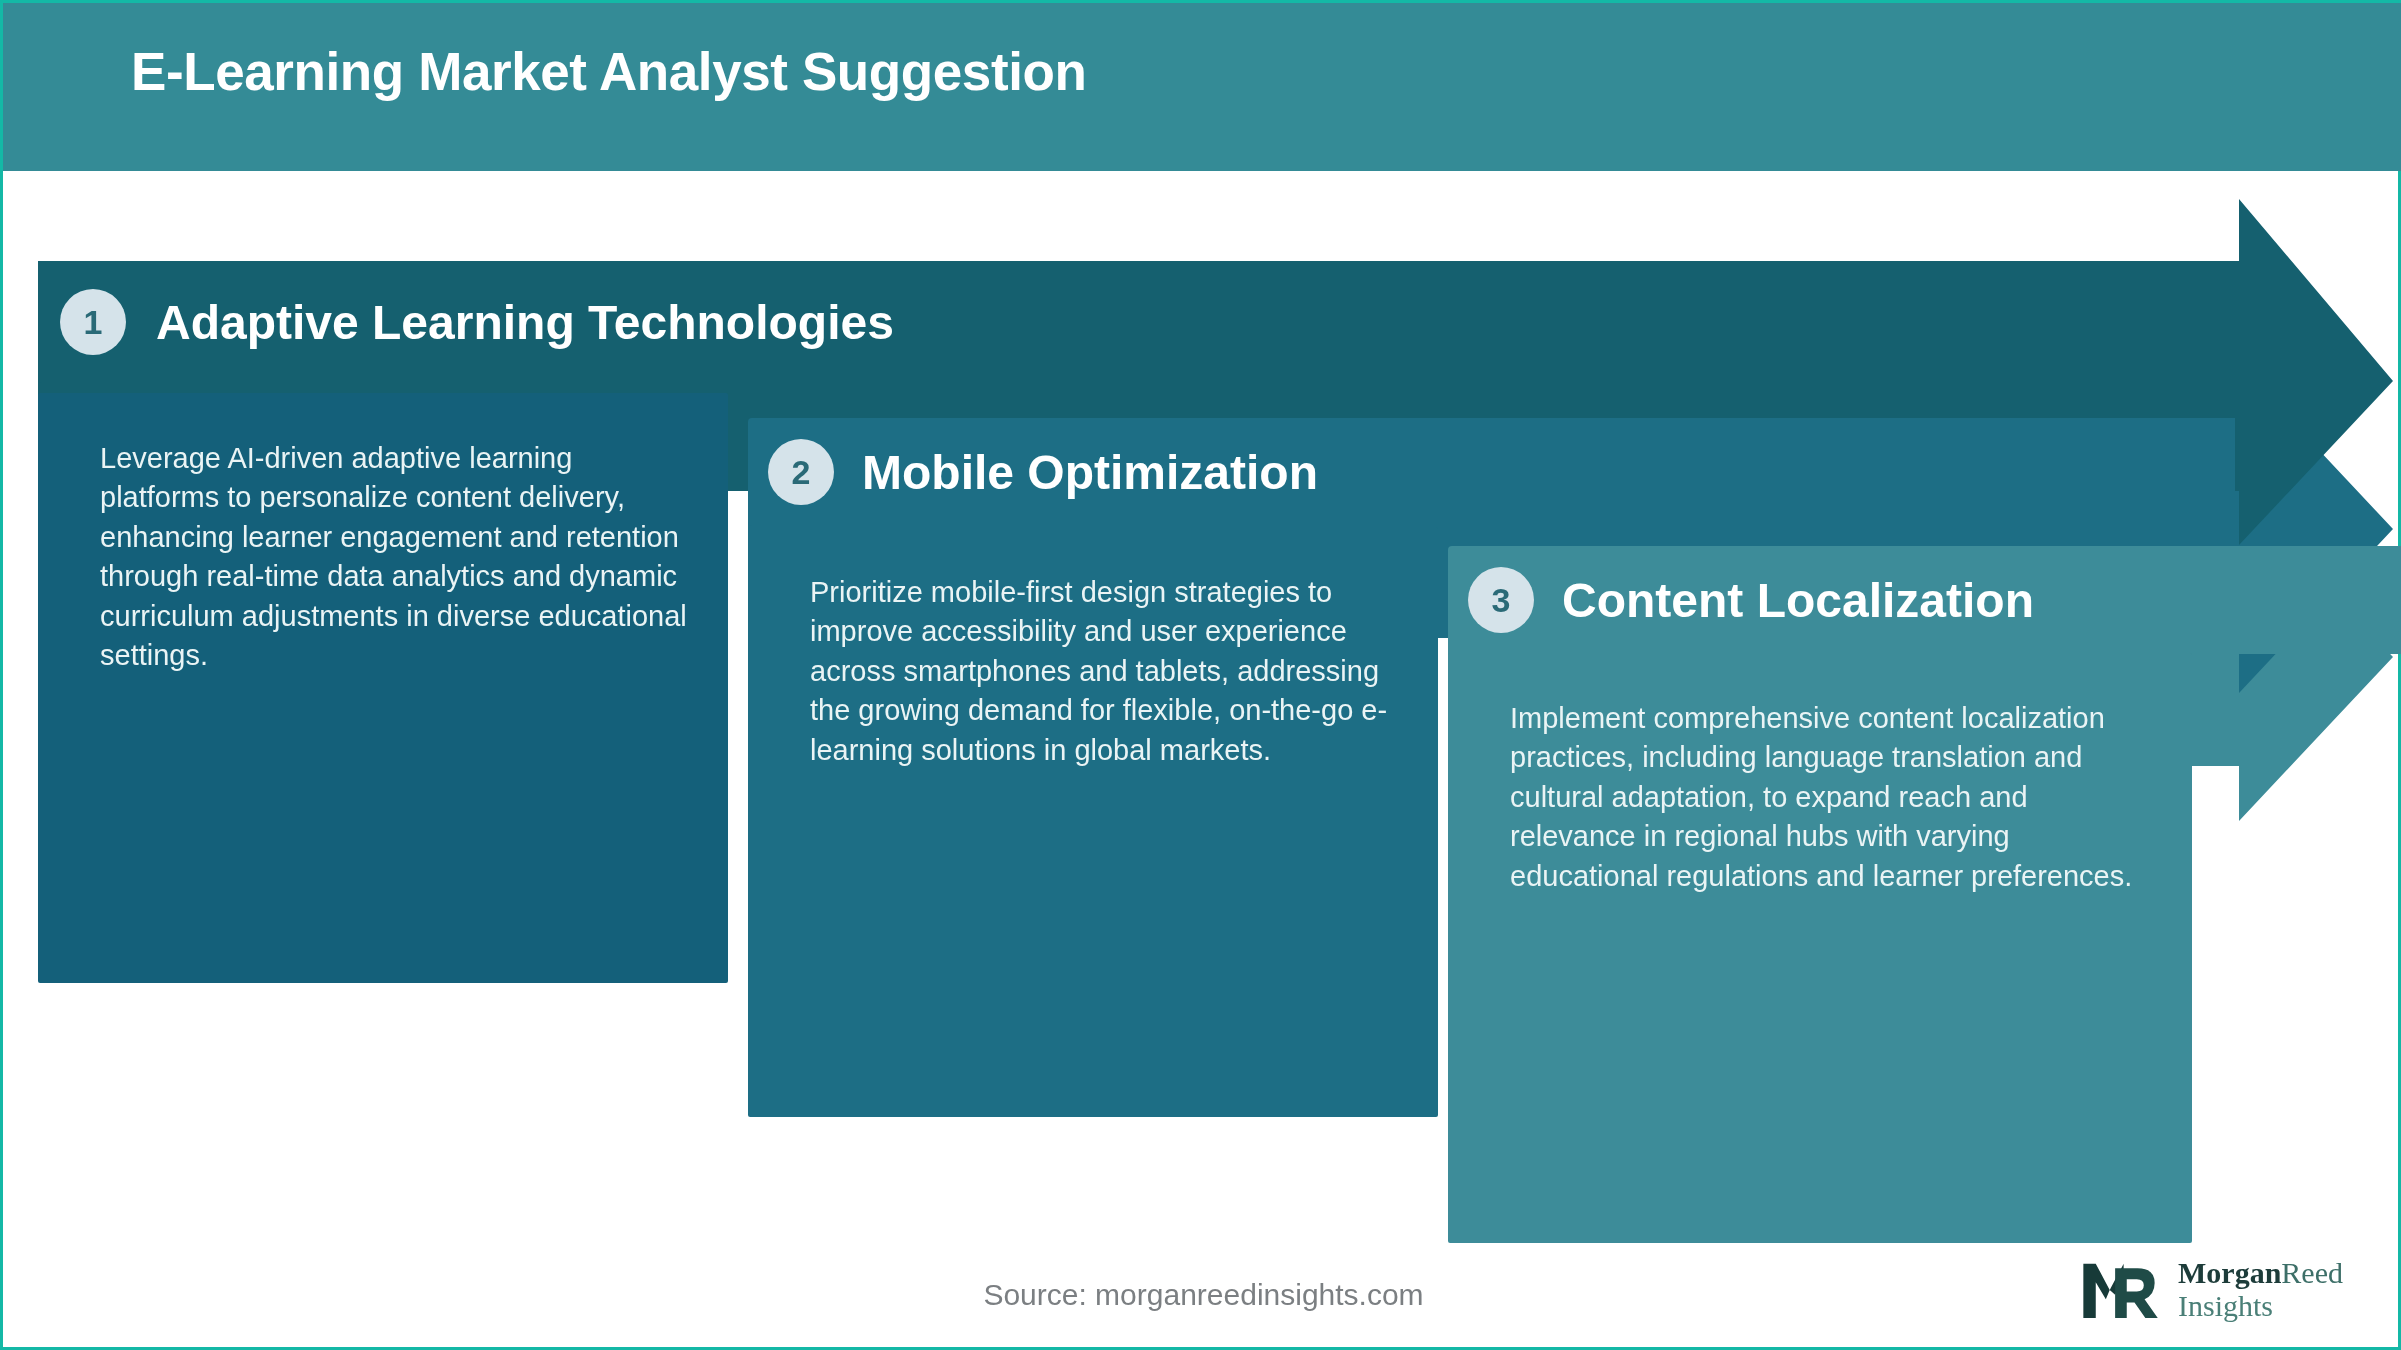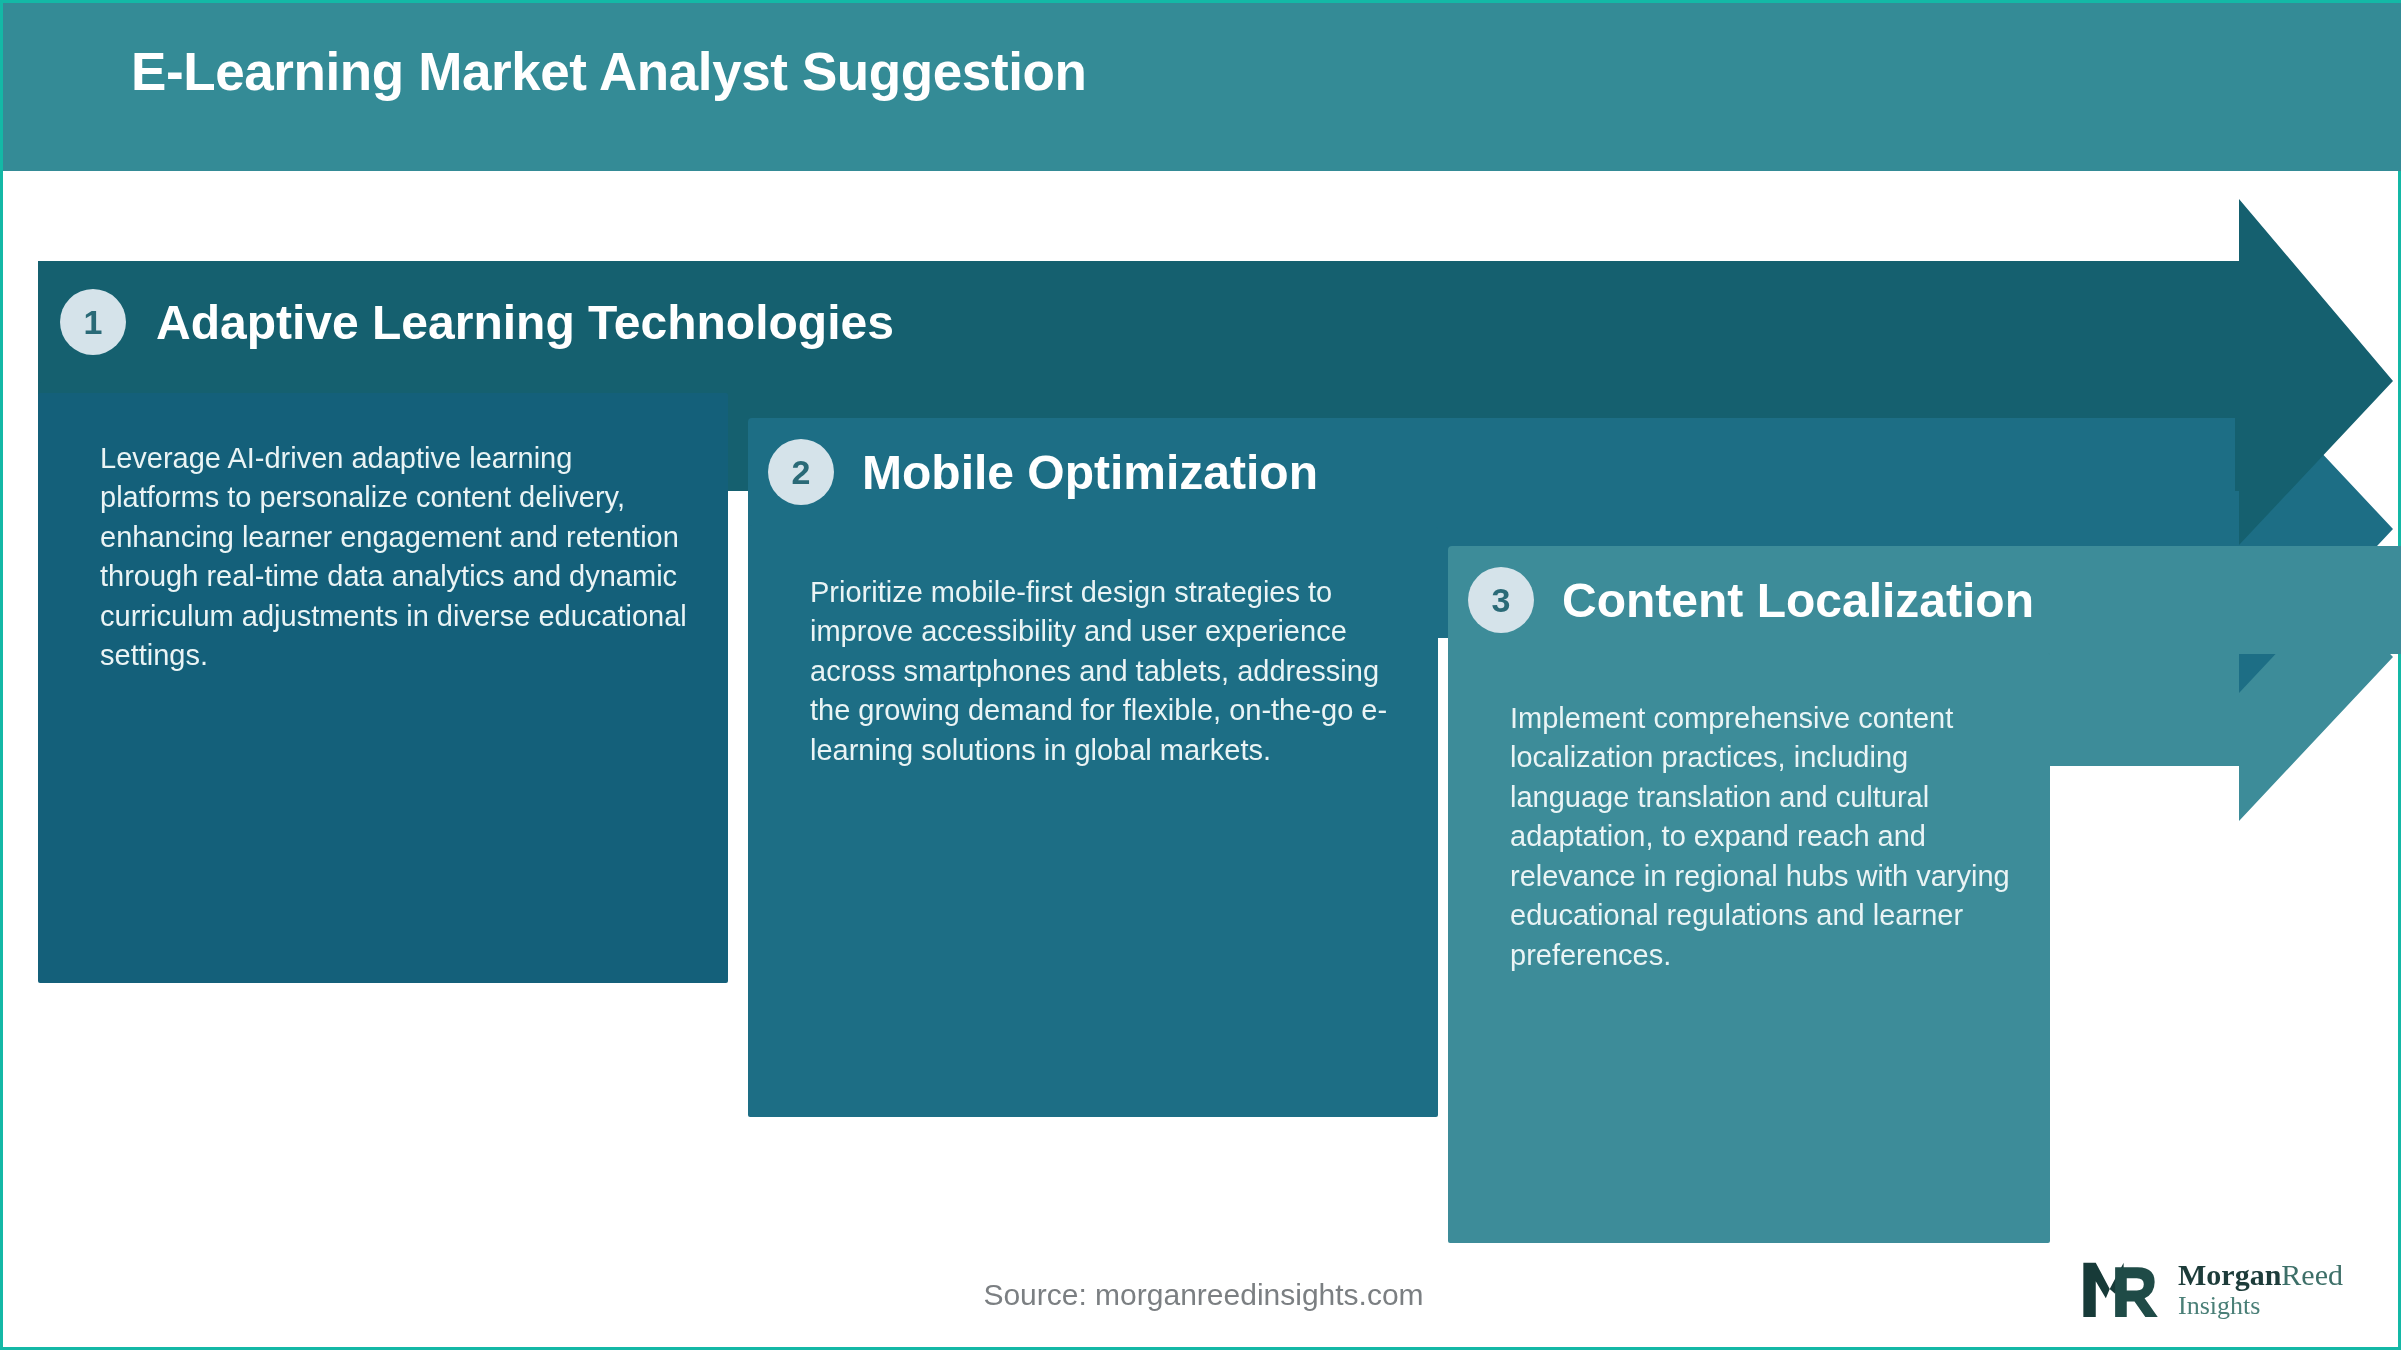--- a/index.html
+++ b/index.html
@@ -86,21 +86,21 @@
   
   #step1-header { left: 35px; top: 258px; width: 2205px; height: 122px; background: #15606f; padding-left: 22px; gap: 30px; }
   #step1-body   { left: 35px; top: 390px; width: 690px; height: 590px; background: #14607a; }
 
   
   #step2-header { left: 745px; top: 415px; width: 1487px; height: 108px; background: #1d6e85; padding-left: 20px; gap: 28px; }
   #step2-body   { left: 745px; top: 524px; width: 690px; height: 590px; background: #1d6e85; }
 
   
   #step3-header { left: 1445px; top: 543px; width: 1100px; height: 108px; background: #3d8c99; padding-left: 20px; gap: 28px; }
-  #step3-body   { left: 1445px; top: 650px; width: 602px; height: 590px; background: #3d8c99; }
+  #step3-body   { left: 1445px; top: 650px; width: 744px; height: 590px; background: #3d8c99; }
 
   
   #source-text {
     position: absolute;
     left: 0; top: 1275px;
     width: 2401px;
     text-align: center;
     font-size: 30px;
     color: #7b7f82;
   }
@@ -109,21 +109,21 @@
     right: 55px; top: 1255px;
     display: flex;
     align-items: center;
     gap: 20px;
   }
   #logo-mark { width: 78px; height: 62px; flex: 0 0 auto; }
   #logo-words { display: flex; flex-direction: column; line-height: 1.0; }
   #logo-line1 { font-family: "Liberation Serif", serif; font-size: 30px; white-space: nowrap; }
   #logo-morgan { font-weight: bold; color: #1d3c3a; }
   #logo-reed { color: #3d6f68; }
-  #logo-line2 { font-family: "Liberation Serif", serif; font-size: 26px; color: #4a7f77; margin-top: 3px; }
+  #logo-line2 { font-family: "Liberation Serif", serif; font-size: 30px; color: #4a7f77; margin-top: 3px; }
 </style>
 </head>
 <body>
 
 <div id="page">
 
   <div id="title-band" style="background: rgb(52, 139, 150);">
     <div id="title-text">E-Learning Market Analyst Suggestion</div>
   </div>
 

